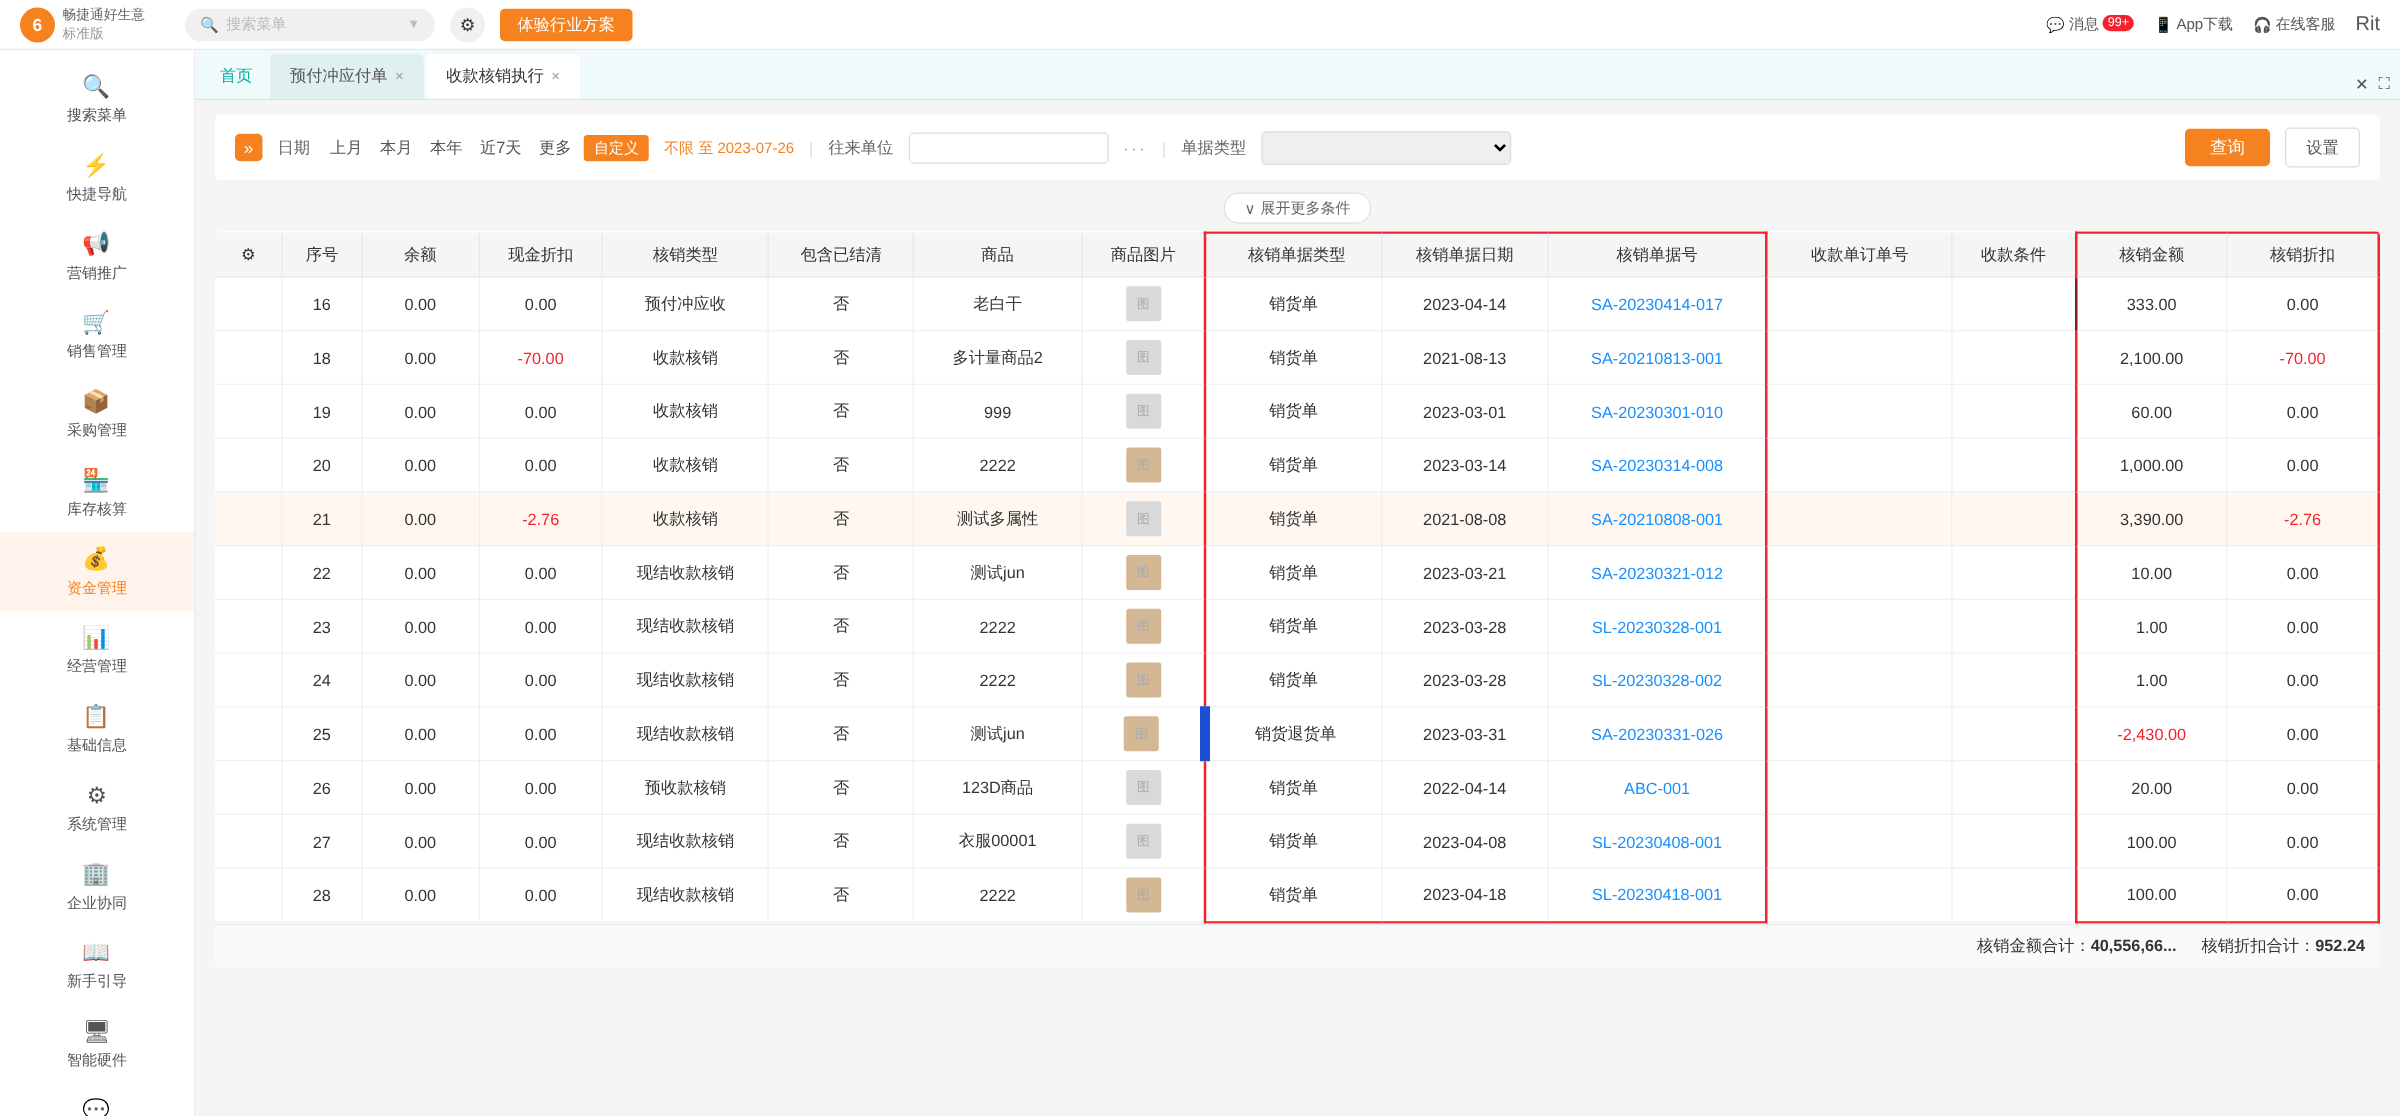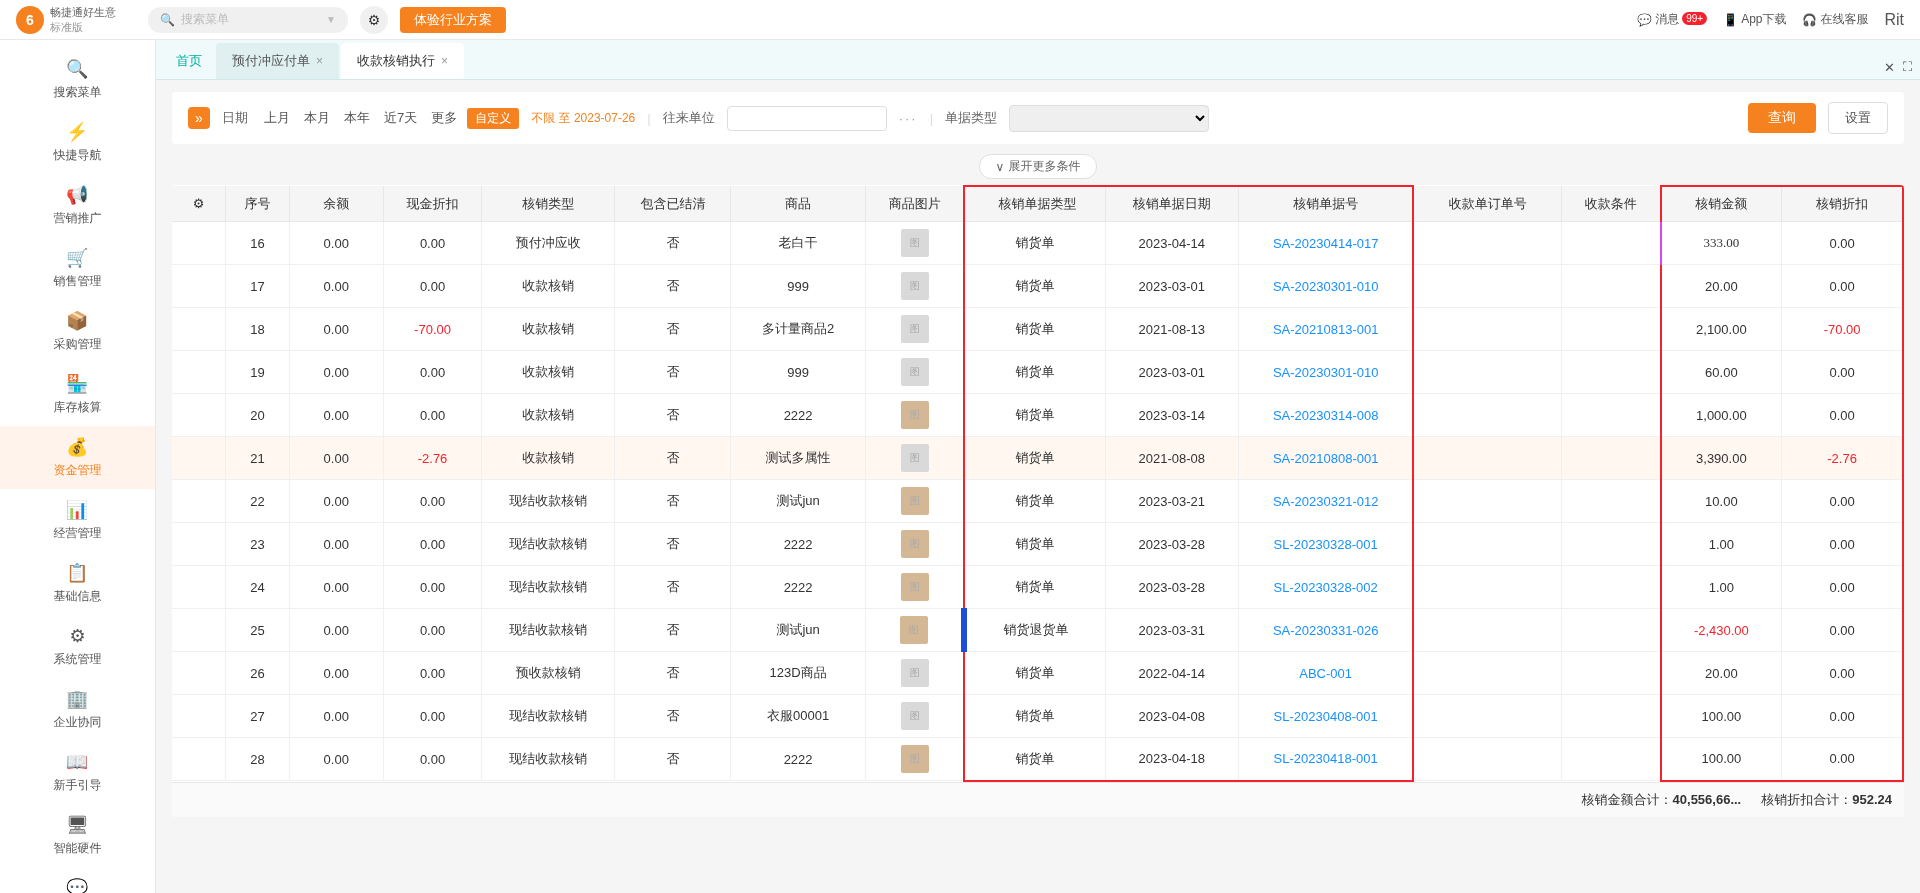--- a/index.html
+++ b/index.html
@@ -580,77 +580,58 @@
       <td>否</td>
       <td>老白干</td>
       <td>
         <div class="img-placeholder gray">图</div>
       </td>
       <td style="border-left:2px solid #f5222d;">销货单</td>
       <td>2023-04-14</td>
       <td style="border-right:2px solid #f5222d;"><a class="text-link">SA-20230414-017</a></td>
       <td></td>
       <td></td>
-      <td class="" style="border-left:2px solid #d946ef;font-family:Liberation Serif, serif;">333.00</td>
+      <td class="" style="border-left:2px solid #7f1d1d;">333.00</td>
       <td class="" style="border-right:2px solid #f5222d;">0.00</td>
     </tr>
                 <tr>
       <td></td>
-      <td>17</td>
+      <td>18</td>
+      <td>0.00</td>
+      <td class=" text-red">-70.00</td>
+      <td>收款核销</td>
+      <td>否</td>
+      <td>多计量商品2</td>
+      <td>
+        <div class="img-placeholder gray">图</div>
+      </td>
+      <td style="border-left:2px solid #f5222d;">销货单</td>
+      <td>2021-08-13</td>
+      <td style="border-right:2px solid #f5222d;"><a class="text-link">SA-20210813-001</a></td>
+      <td></td>
+      <td></td>
+      <td class="" style="border-left:2px solid #f5222d;">2,100.00</td>
+      <td class=" text-red" style="border-right:2px solid #f5222d;">-70.00</td>
+    </tr>
+                <tr>
+      <td></td>
+      <td>19</td>
       <td>0.00</td>
       <td class="">0.00</td>
       <td>收款核销</td>
       <td>否</td>
       <td>999</td>
       <td>
         <div class="img-placeholder gray">图</div>
       </td>
       <td style="border-left:2px solid #f5222d;">销货单</td>
       <td>2023-03-01</td>
       <td style="border-right:2px solid #f5222d;"><a class="text-link">SA-20230301-010</a></td>
       <td></td>
       <td></td>
-      <td class="" style="border-left:2px solid #f5222d;">20.00</td>
-      <td class="" style="border-right:2px solid #f5222d;">0.00</td>
-    </tr>
-                <tr>
-      <td></td>
-      <td>18</td>
-      <td>0.00</td>
-      <td class=" text-red">-70.00</td>
-      <td>收款核销</td>
-      <td>否</td>
-      <td>多计量商品2</td>
-      <td>
-        <div class="img-placeholder gray">图</div>
-      </td>
-      <td style="border-left:2px solid #f5222d;">销货单</td>
-      <td>2021-08-13</td>
-      <td style="border-right:2px solid #f5222d;"><a class="text-link">SA-20210813-001</a></td>
-      <td></td>
-      <td></td>
-      <td class="" style="border-left:2px solid #f5222d;">2,100.00</td>
-      <td class=" text-red" style="border-right:2px solid #f5222d;">-70.00</td>
-    </tr>
-                <tr>
-      <td></td>
-      <td>19</td>
-      <td>0.00</td>
-      <td class="">0.00</td>
-      <td>收款核销</td>
-      <td>否</td>
-      <td>999</td>
-      <td>
-        <div class="img-placeholder gray">图</div>
-      </td>
-      <td style="border-left:2px solid #f5222d;">销货单</td>
-      <td>2023-03-01</td>
-      <td style="border-right:2px solid #f5222d;"><a class="text-link">SA-20230301-010</a></td>
-      <td></td>
-      <td></td>
       <td class="" style="border-left:2px solid #f5222d;">60.00</td>
       <td class="" style="border-right:2px solid #f5222d;">0.00</td>
     </tr>
                 <tr>
       <td></td>
       <td>20</td>
       <td>0.00</td>
       <td class="">0.00</td>
       <td>收款核销</td>
       <td>否</td>
@@ -746,21 +727,21 @@
       <td></td>
       <td>25</td>
       <td>0.00</td>
       <td class="">0.00</td>
       <td>现结收款核销</td>
       <td>否</td>
       <td>测试jun</td>
       <td>
         <div class="img-placeholder brown">图</div>
       </td>
-      <td style="border-left:6px solid #1d4ed8;">销货退货单</td>
+      <td style="border-left:8px solid #1d4ed8;">销货退货单</td>
       <td>2023-03-31</td>
       <td style="border-right:2px solid #f5222d;"><a class="text-link">SA-20230331-026</a></td>
       <td></td>
       <td></td>
       <td class=" text-red" style="border-left:2px solid #f5222d;">-2,430.00</td>
       <td class="" style="border-right:2px solid #f5222d;">0.00</td>
     </tr>
                 <tr>
       <td></td>
       <td>26</td>

